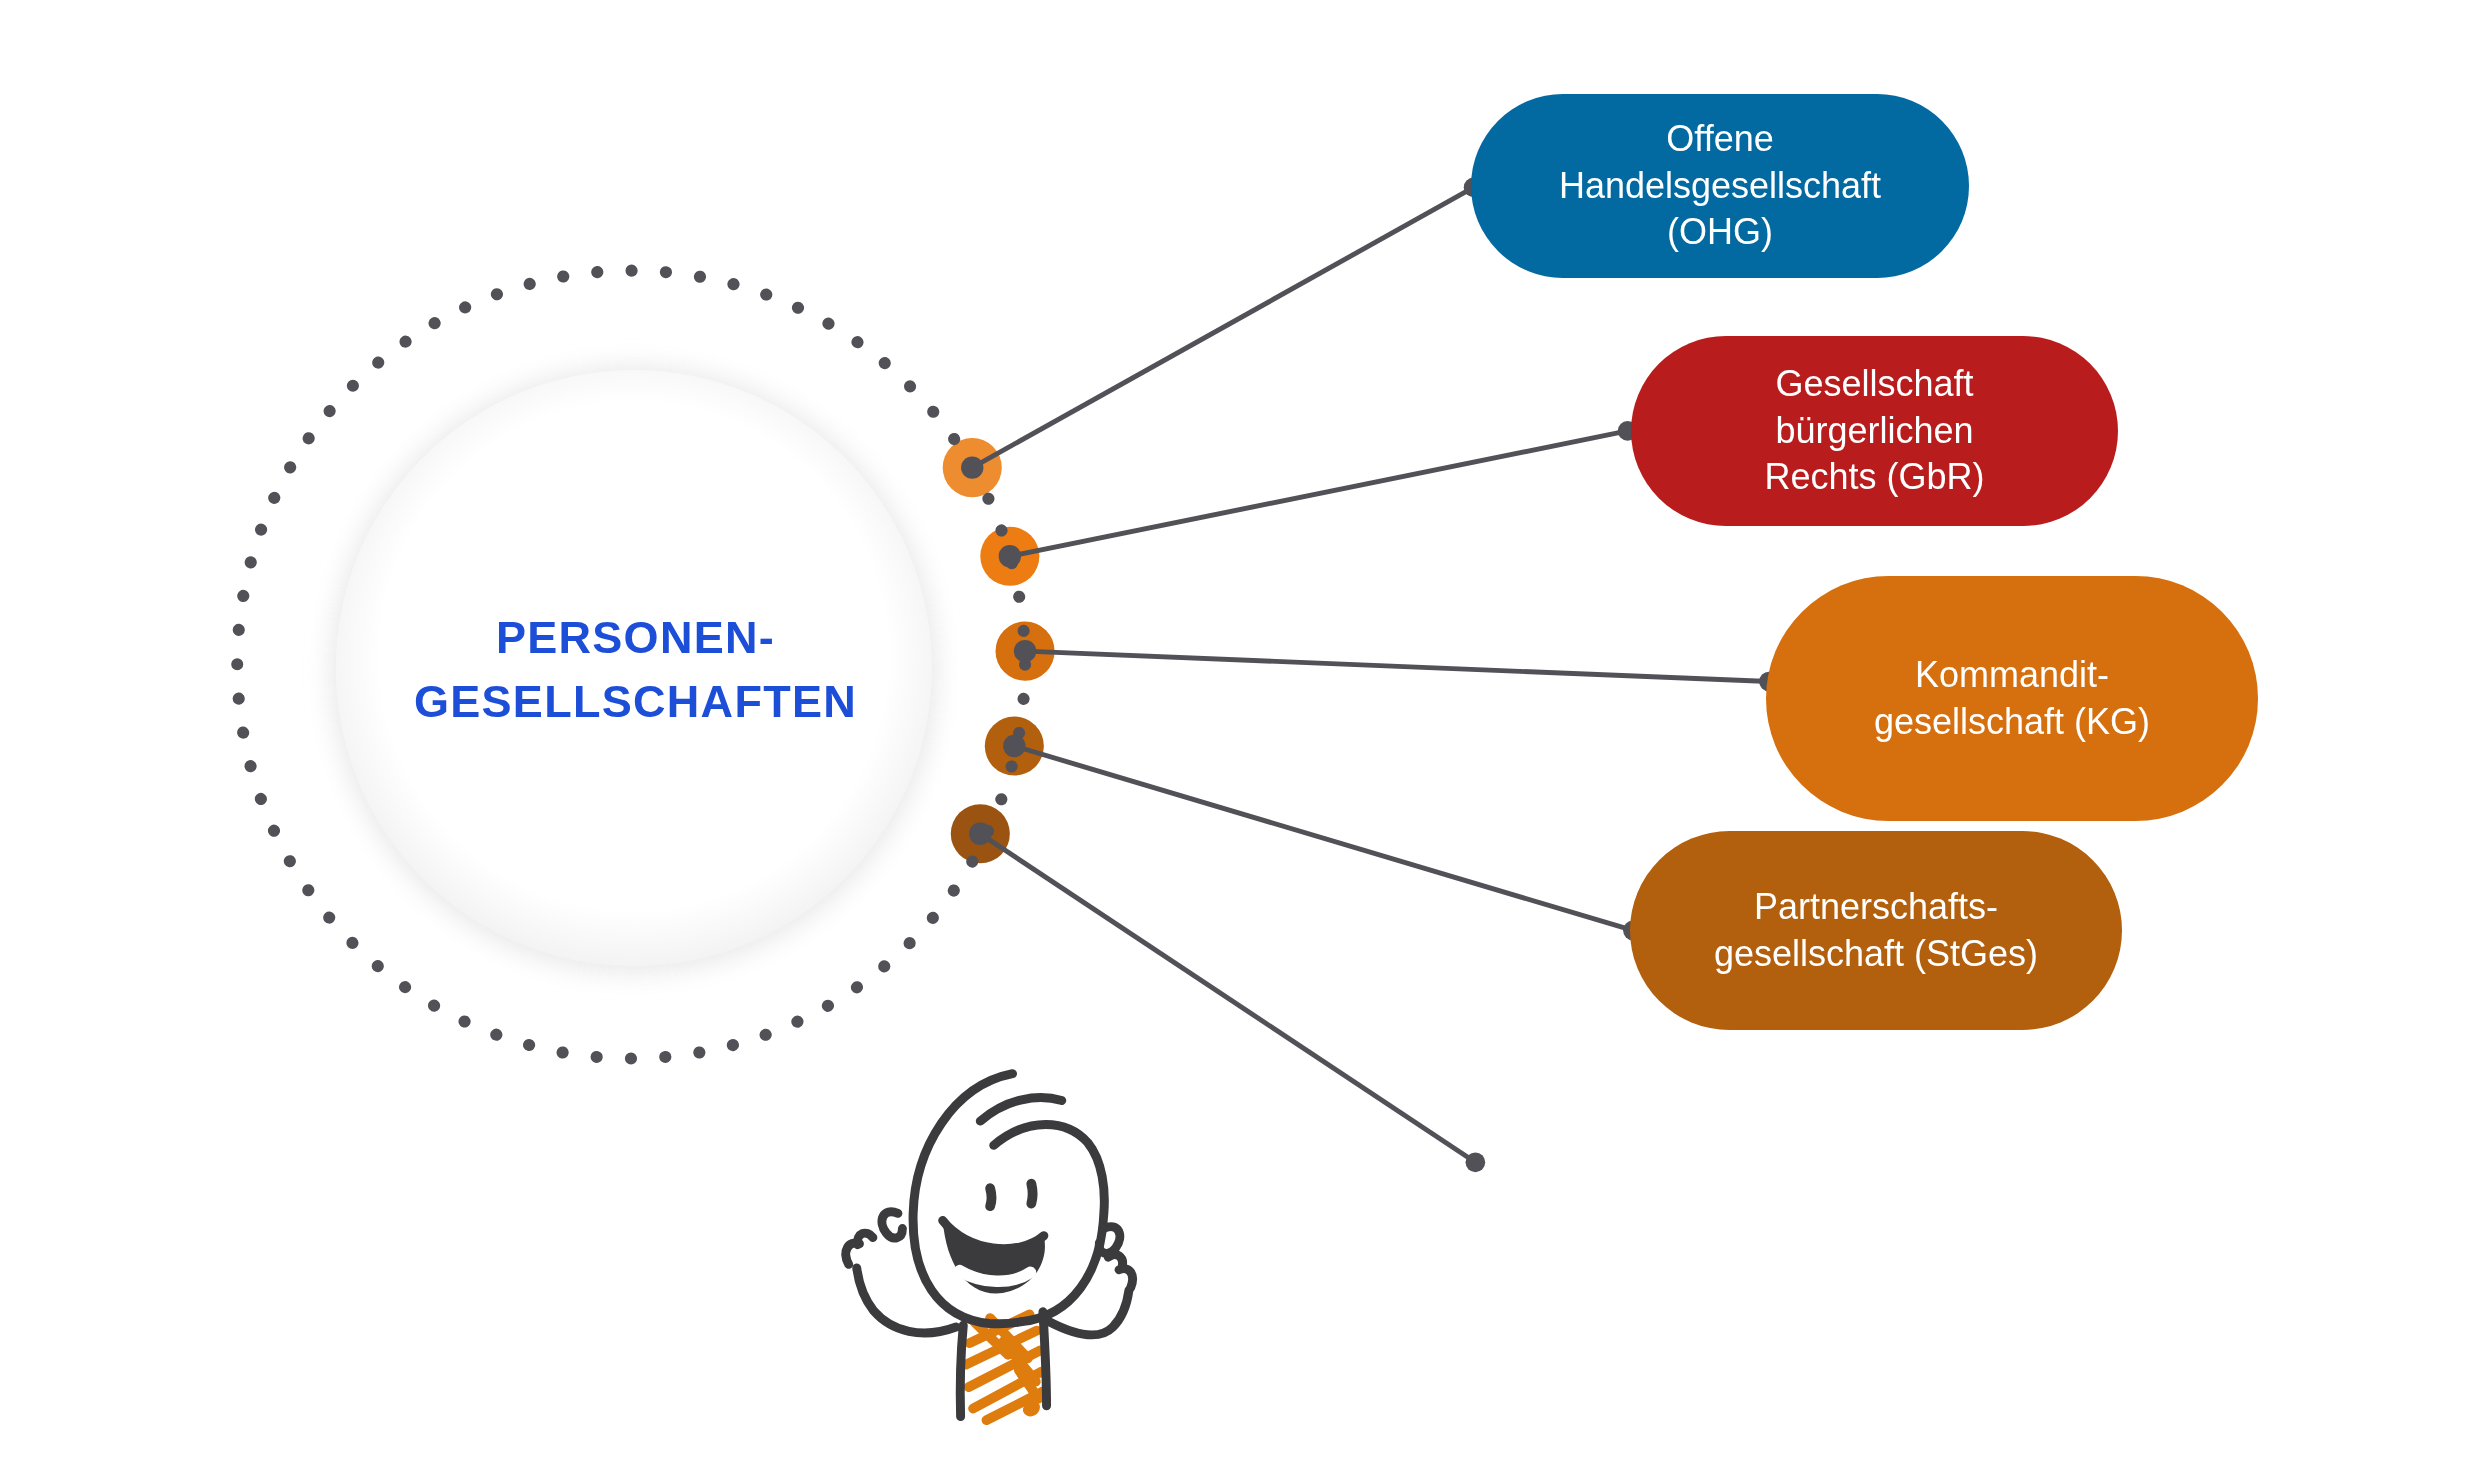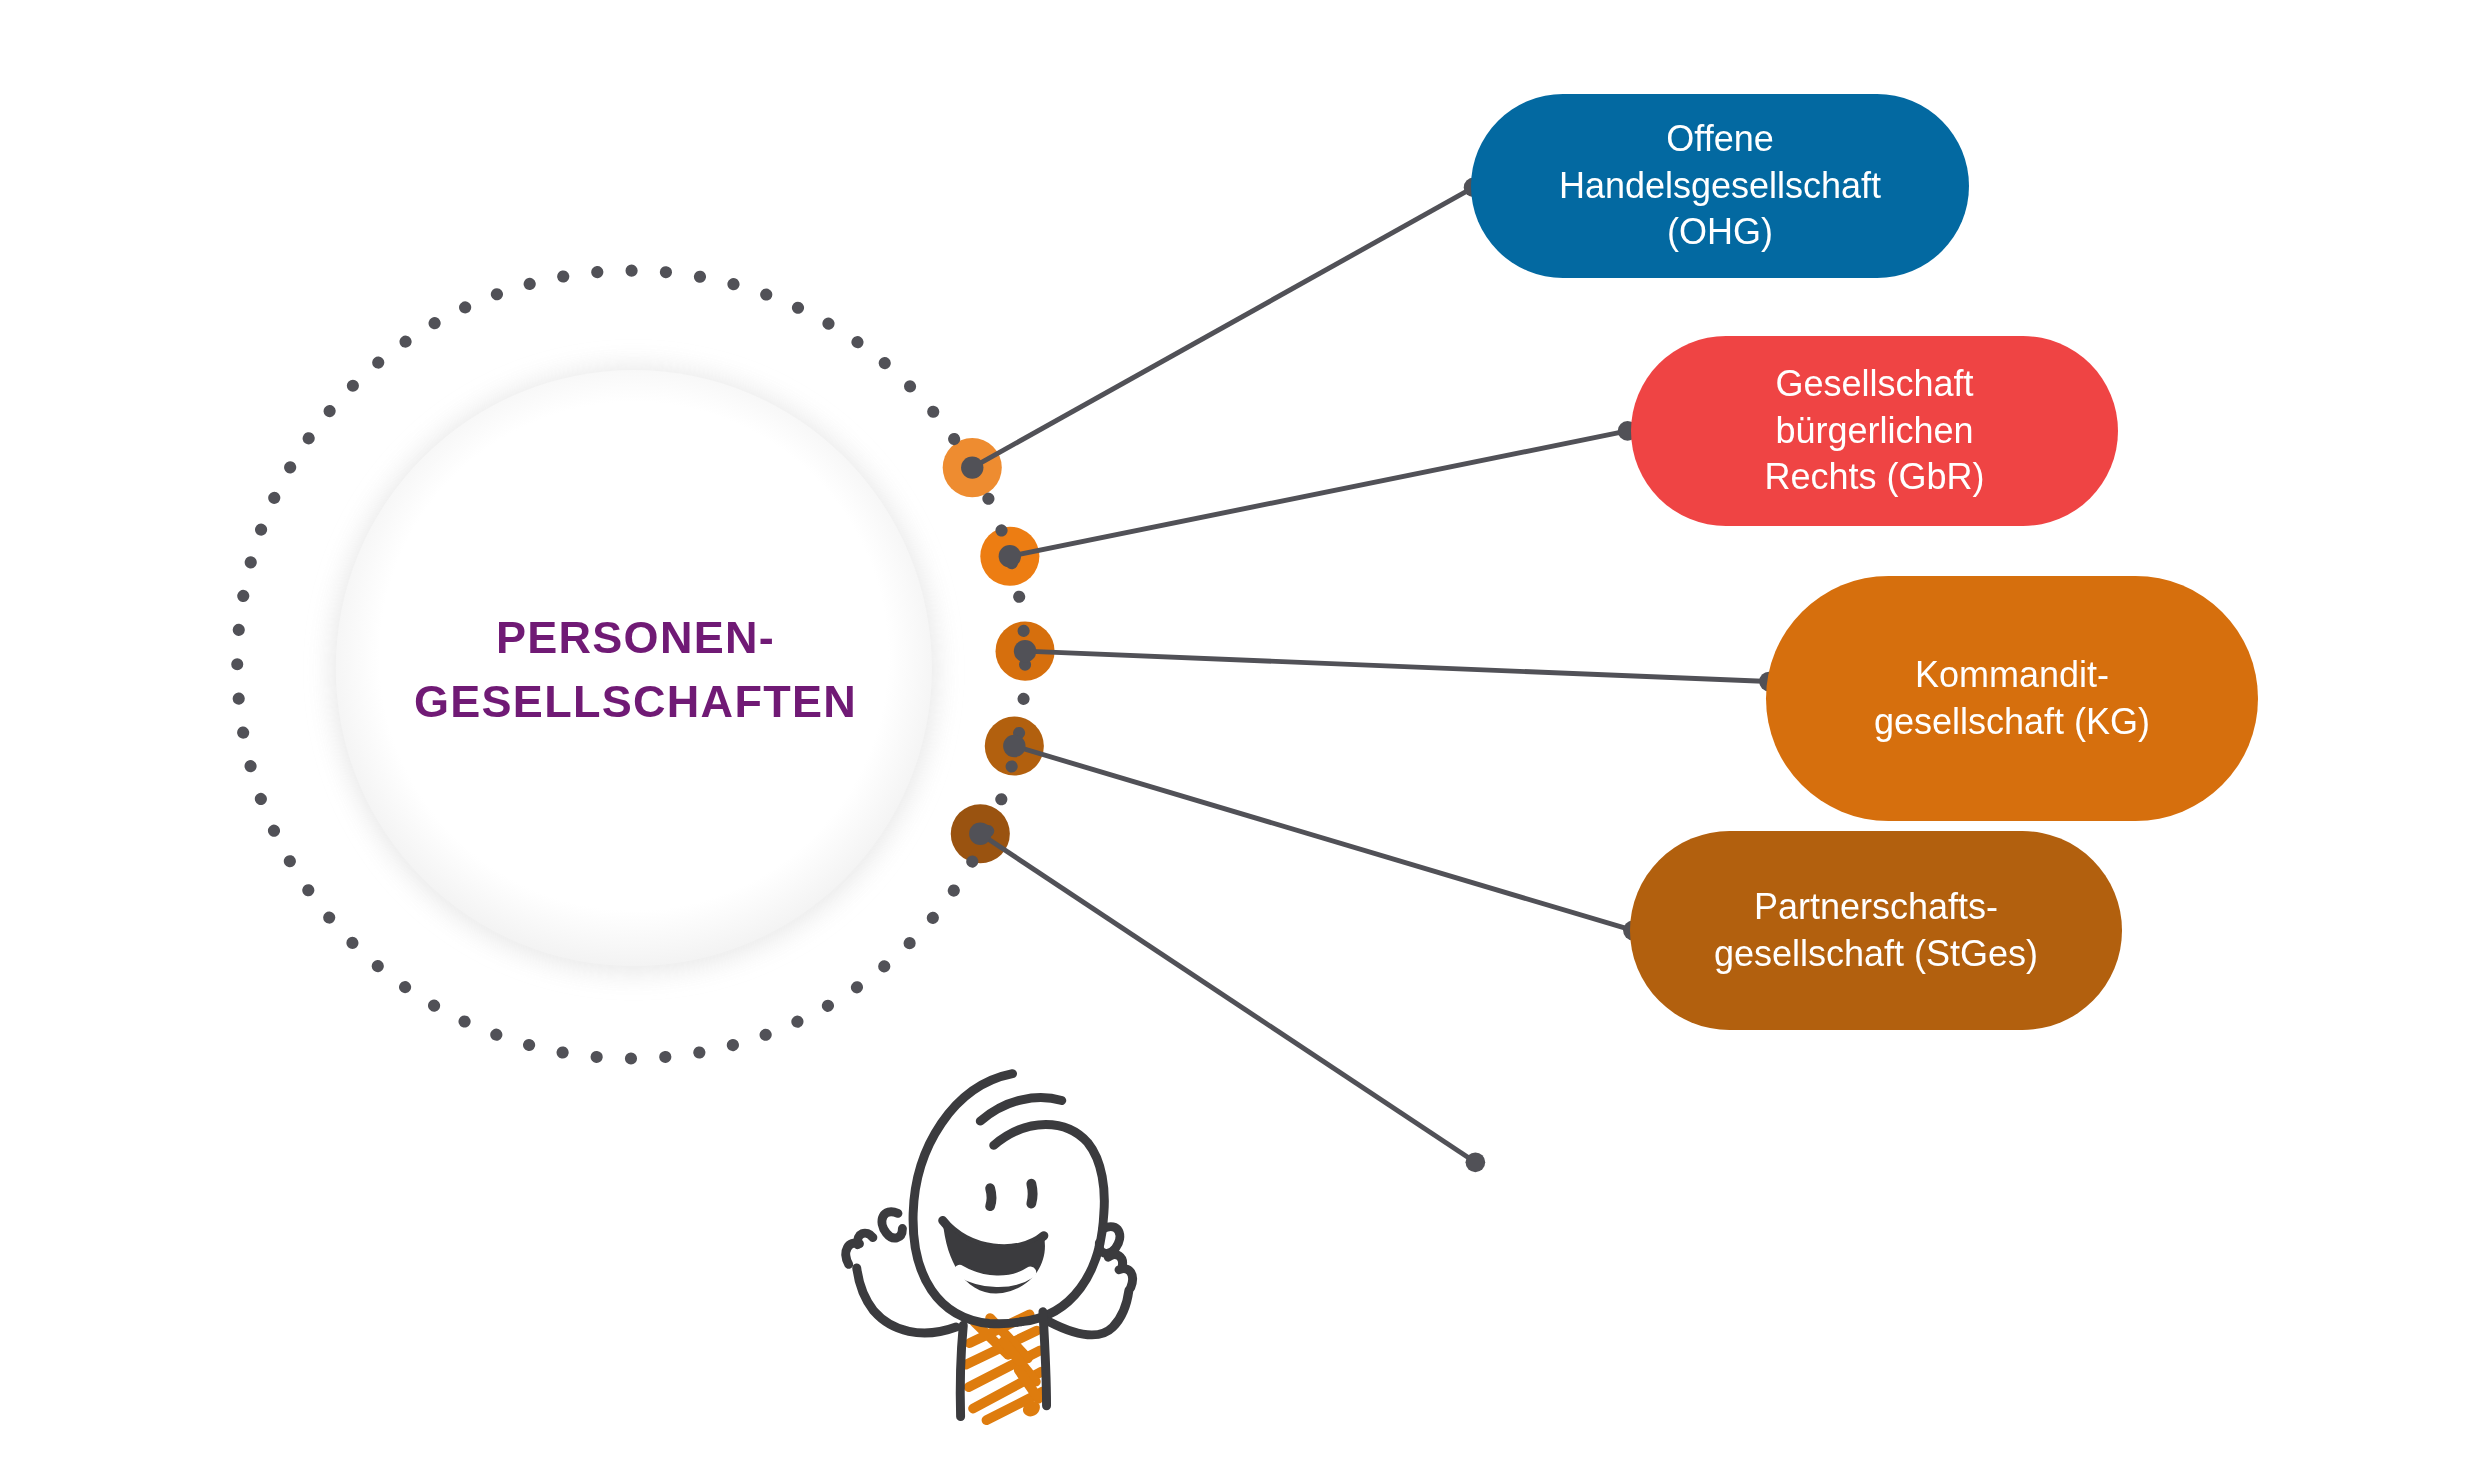--- a/index.html
+++ b/index.html
@@ -135,27 +135,27 @@
         <path d="M 1263,1438 C 1269,1423 1261,1413 1250,1418 M 1253,1416 C 1257,1403 1246,1397 1238,1404"></path>
         <path d="M 1076,1480 C 1073,1512 1072,1548 1073,1582"></path>
         <path d="M 1165,1465 C 1167,1500 1169,1536 1169,1570"></path>
         <path d="M 1053,1363 C 1080,1398 1138,1404 1166,1380"></path>
       </g>
       <path d="M 1053,1363 C 1080,1398 1138,1404 1166,1380 C 1172,1408 1156,1437 1120,1444 C 1086,1449 1058,1420 1053,1363 Z" stroke="none" fill="#3B3B3E"></path>
       <path d="M 1072,1419 C 1097,1434 1130,1435 1151,1421" fill="none" stroke="#ffffff" stroke-width="13" stroke-linecap="round"></path>
     </g>
   </svg>
 
-  <div class="diagram-title" style="color: #701a75;">PERSONEN-
+  <div class="diagram-title" style="color: #1d4ed8;">PERSONEN-
 GESELLSCHAFTEN</div>
 
   <div class="pill pill-0" style="background: #0369a1;">Offene
 Handelsgesellschaft
 (OHG)</div>
-  <div class="pill pill-1" style="background: #ef4444;">Gesellschaft
+  <div class="pill pill-1" style="background: #b91c1c;">Gesellschaft
 bürgerlichen
 Rechts (GbR)</div>
   <div class="pill pill-2" style="background: rgb(214, 111, 13);">Kommandit-
 gesellschaft (KG)</div>
   <div class="pill pill-3" style="background: rgb(178, 96, 14);">Partnerschafts-
 gesellschaft (StGes)</div>
 
 </div>
 
 

